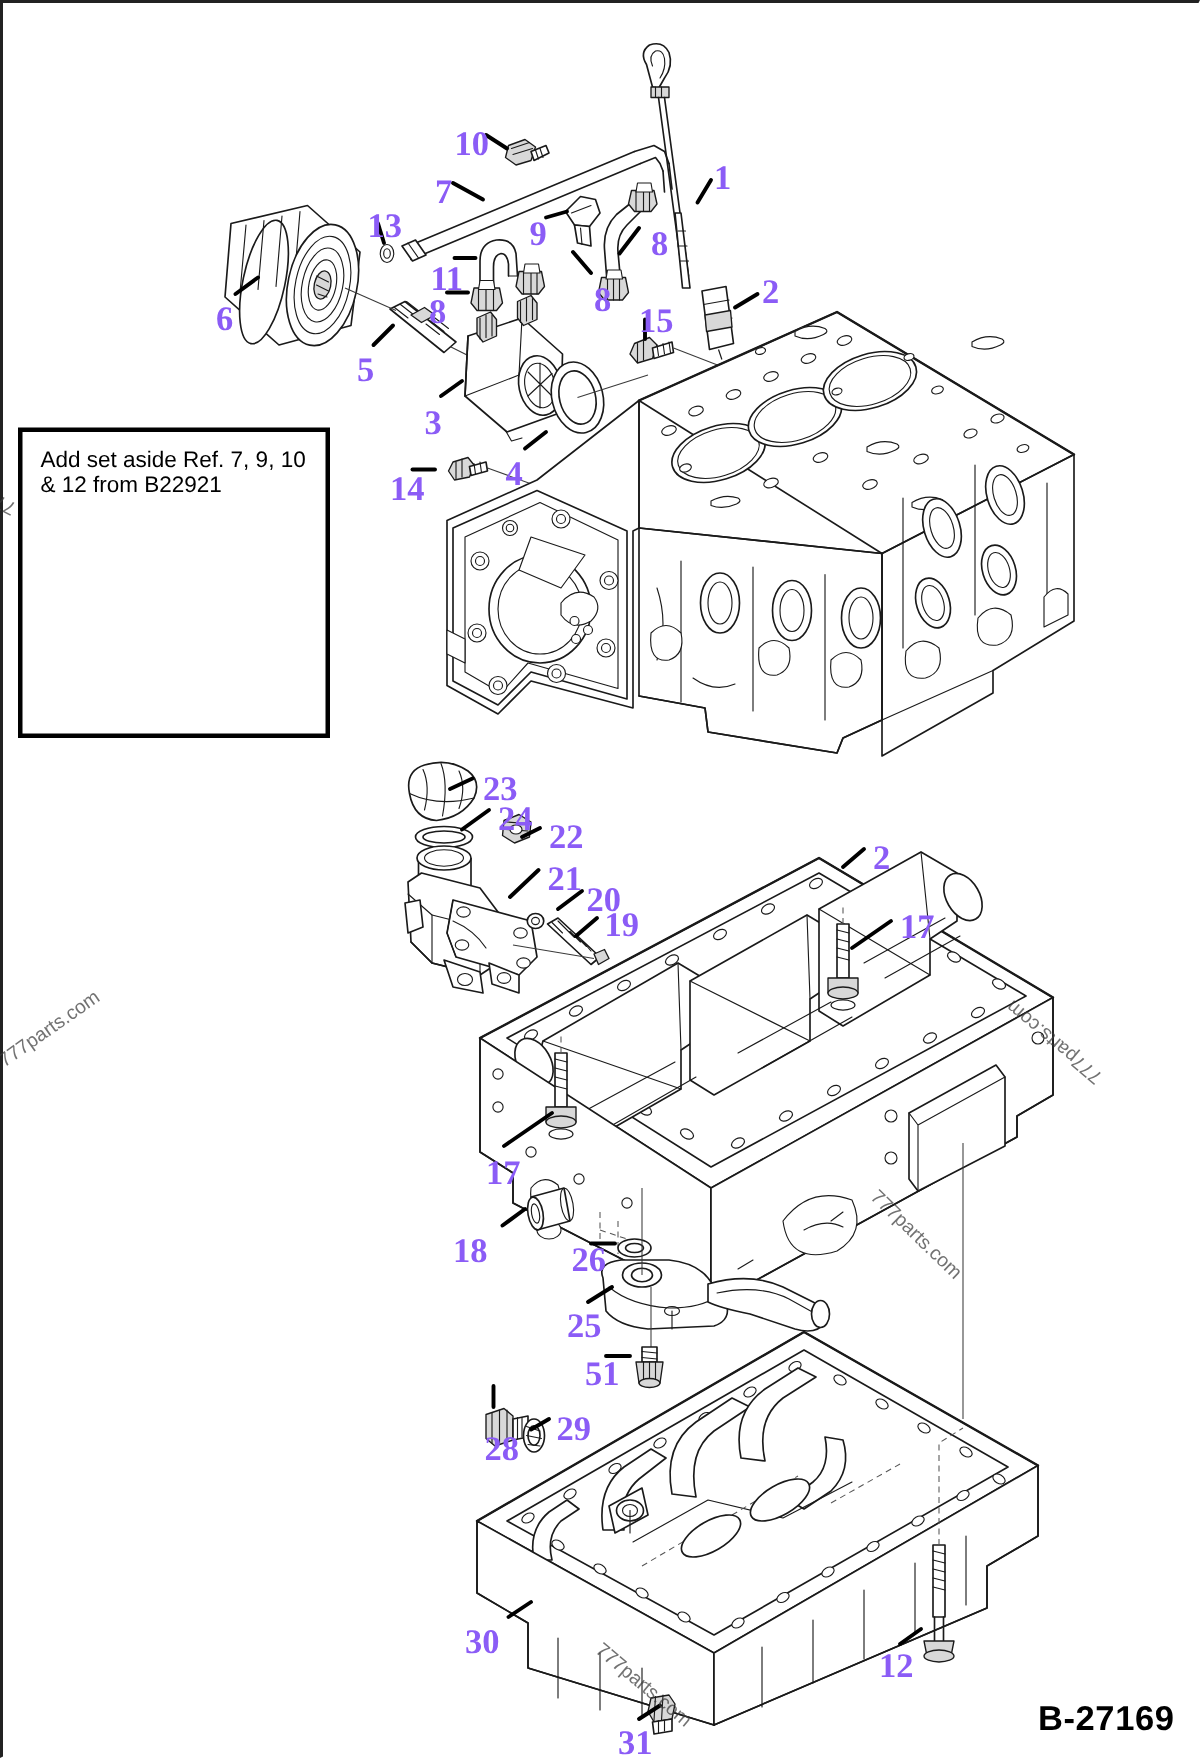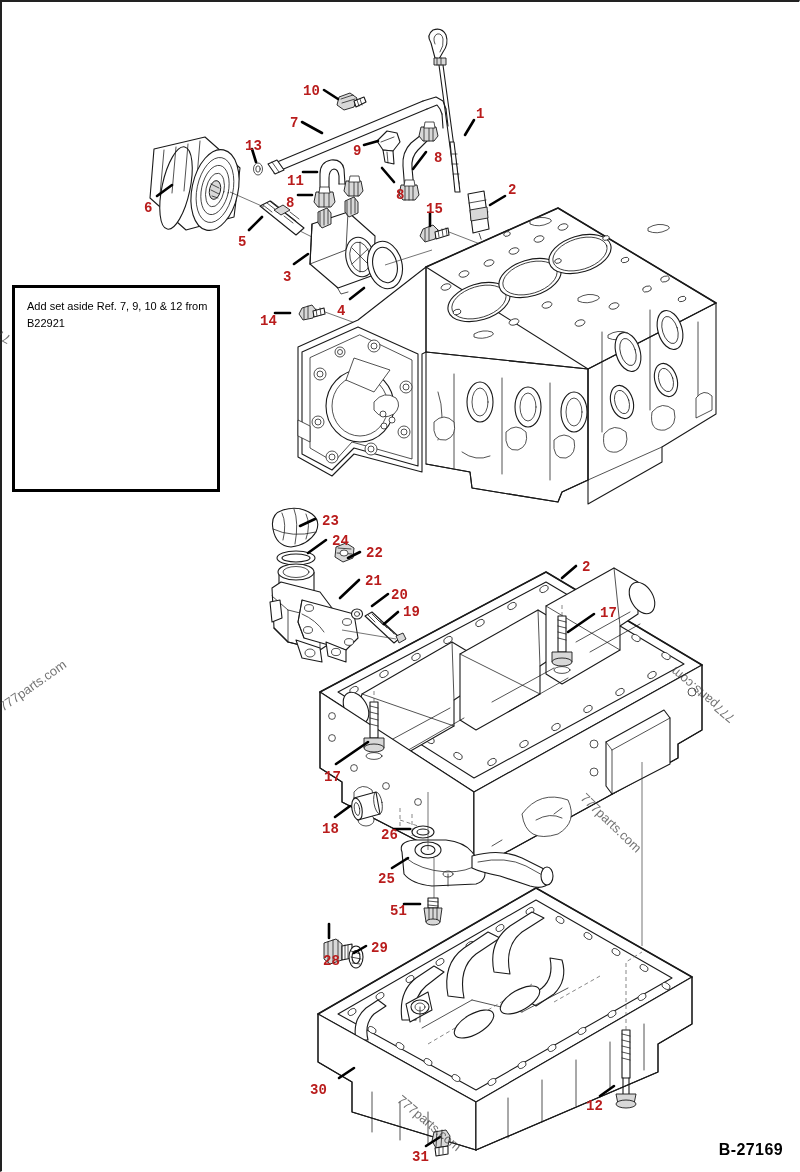--- a/index.html
+++ b/index.html
@@ -24,38 +24,38 @@
   .fillw{fill:#ffffff;stroke:#1a1a1a;stroke-width:1.1;stroke-linejoin:round;}
   .fillw-t{fill:#ffffff;stroke:#1a1a1a;stroke-width:0.75;stroke-linejoin:round;}
   .fillgg{fill:#d8d8d8;stroke:#1a1a1a;stroke-width:0.9;stroke-linejoin:round;}
   .dash{fill:none;stroke:#1a1a1a;stroke-width:0.8;stroke-dasharray:7 4 1.5 4;}
   .dash2{fill:none;stroke:#555;stroke-width:0.7;stroke-dasharray:4 3;}
   .leader{fill:none;stroke:#000;stroke-width:2.6;stroke-linecap:round;}
   .thinline{fill:none;stroke:#3a3a3a;stroke-width:0.7;}
 
   .callout{
     position:absolute;
-    font-family:Liberation Mono, monospace;
-    font-size:14px;font-weight:bold;color:#b91c1c;
+    font-family:Liberation Serif, serif;
+    font-size:23px;font-weight:bold;color:#8b5cf6;
     line-height:1;white-space:nowrap;
     letter-spacing:0px;
   }
   #notebox{
     position:absolute;left:10px;top:283px;width:208px;height:207px;
     border:3px solid #000;background:#fff;box-sizing:border-box;
   }
   #notetext{
     position:absolute;left:12px;top:10px;width:188px;
     font-family:"Liberation Sans", sans-serif;
-    font-size:11px;line-height:17px;color:#000;
+    font-size:15px;line-height:17px;color:#000;
   }
   #partnum{
     position:absolute;right:16px;bottom:12px;
     font-family:"Liberation Sans", sans-serif;
-    font-size:16px;font-weight:bold;color:#000;letter-spacing:0.4px;
+    font-size:23px;font-weight:bold;color:#000;letter-spacing:0.4px;
   }
   .wm{
     position:absolute;
     font-family:"Liberation Sans", sans-serif;
     font-size:13px;color:#3c3c3c;opacity:.72;white-space:nowrap;
     pointer-events:none;
   }
 </style>
 </head>
 <body>
@@ -676,21 +676,21 @@
   <div class="callout" style="left:351px;top:142px;">9</div>
   <div class="callout" style="left:301px;top:82px;">10</div>
   <div class="callout" style="left:285px;top:172px;">11</div>
   <div class="callout" style="left:584px;top:1097px;">12</div>
   <div class="callout" style="left:243px;top:137px;">13</div>
   <div class="callout" style="left:258px;top:312px;">14</div>
   <div class="callout" style="left:424px;top:200px;">15</div>
   <div class="callout" style="left:580px;top:558px;">2</div>
   <div class="callout" style="left:598px;top:604px;">17</div>
   <div class="callout" style="left:322px;top:768px;">17</div>
-  <div class="callout" style="left:320px;top:820px;">18</div>
+  <div class="callout" style="left:300px;top:820px;">18</div>
   <div class="callout" style="left:401px;top:603px;">19</div>
   <div class="callout" style="left:389px;top:586px;">20</div>
   <div class="callout" style="left:363px;top:572px;">21</div>
   <div class="callout" style="left:364px;top:544px;">22</div>
   <div class="callout" style="left:320px;top:512px;">23</div>
   <div class="callout" style="left:330px;top:532px;">24</div>
   <div class="callout" style="left:376px;top:870px;">25</div>
   <div class="callout" style="left:379px;top:826px;">26</div>
   <div class="callout" style="left:388px;top:902px;">51</div>
   <div class="callout" style="left:321px;top:911px;margin-top:41px;">28</div>

